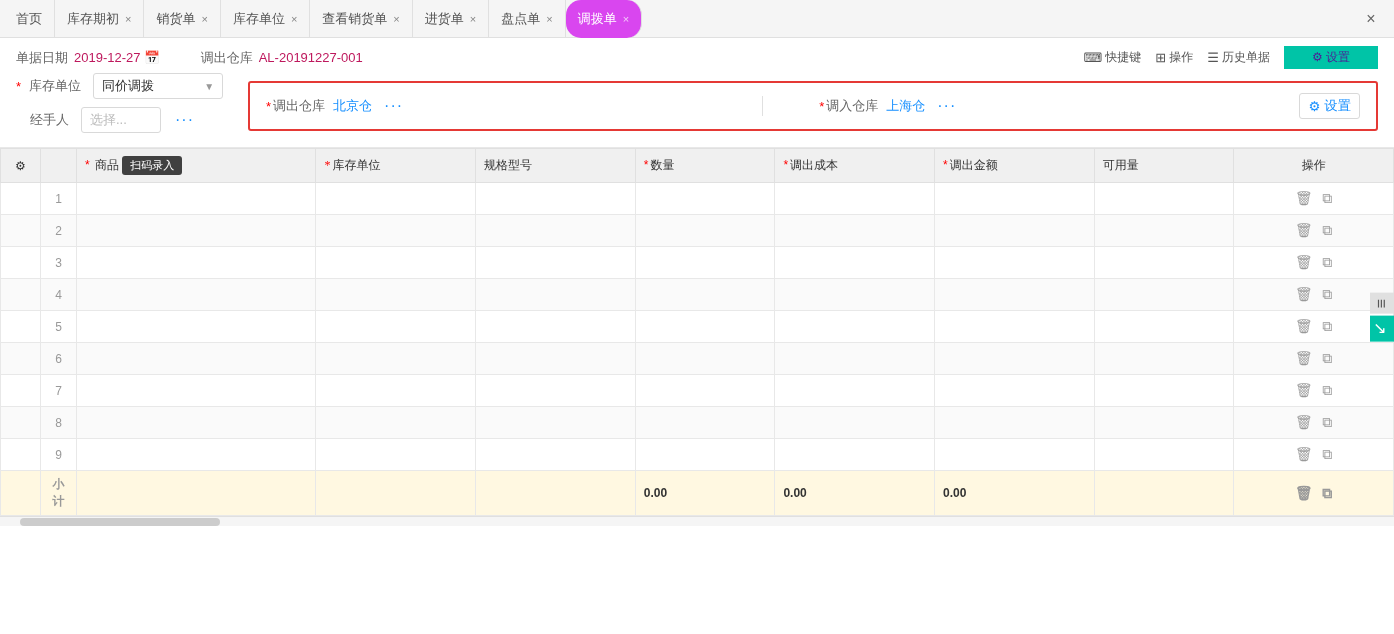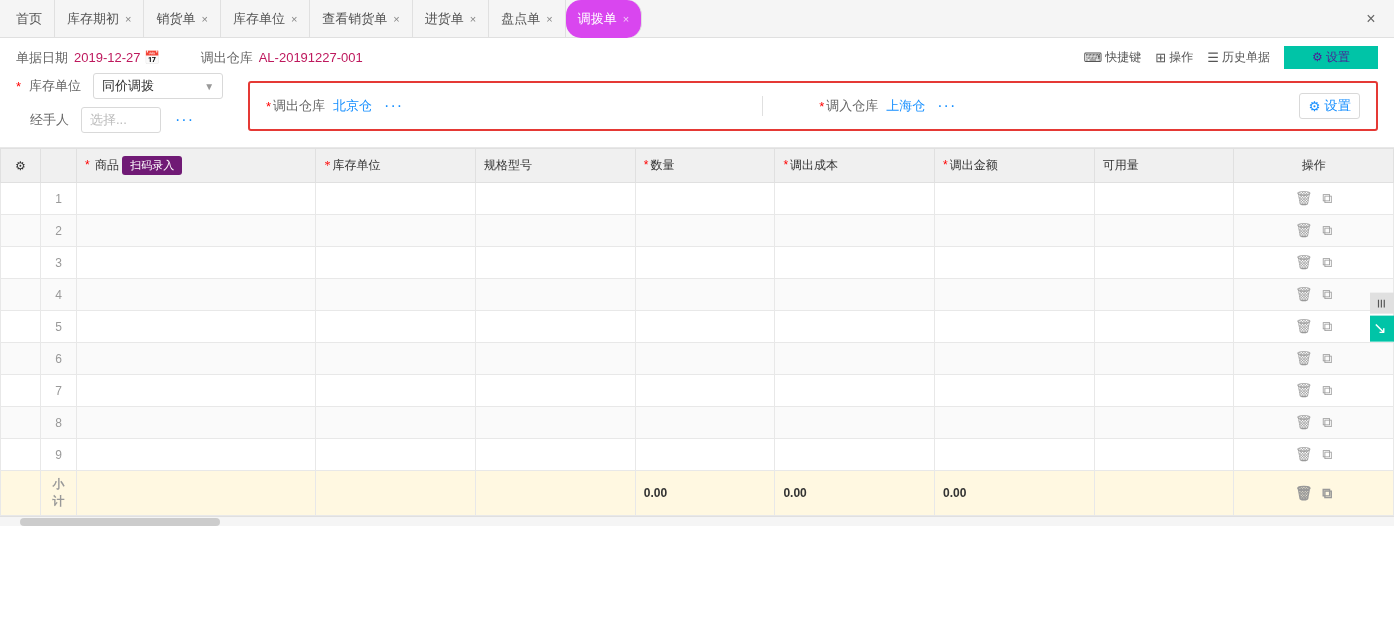--- a/index.html
+++ b/index.html
@@ -199,21 +199,21 @@
       text-align: center;
       white-space: nowrap;
     }
     .action-icon {
       cursor: pointer;
       color: #999;
       margin: 0 3px;
       font-size: 14px;
     }
     .scan-btn {
-      background: #701a75;
+      background: #404040;
       color: #fff;
       border: none;
       padding: 2px 8px;
       border-radius: 3px;
       cursor: pointer;
       font-size: 11px;
     }
     .gear-col {
       text-align: center;
       width: 40px;

